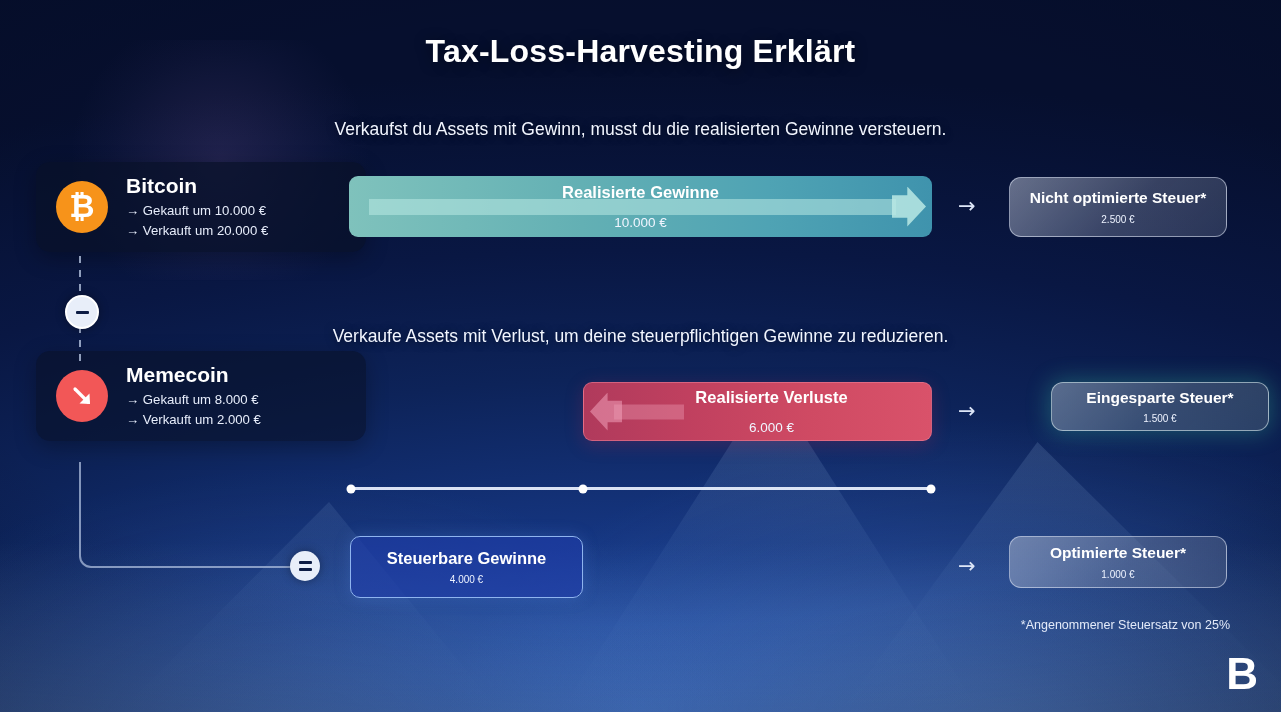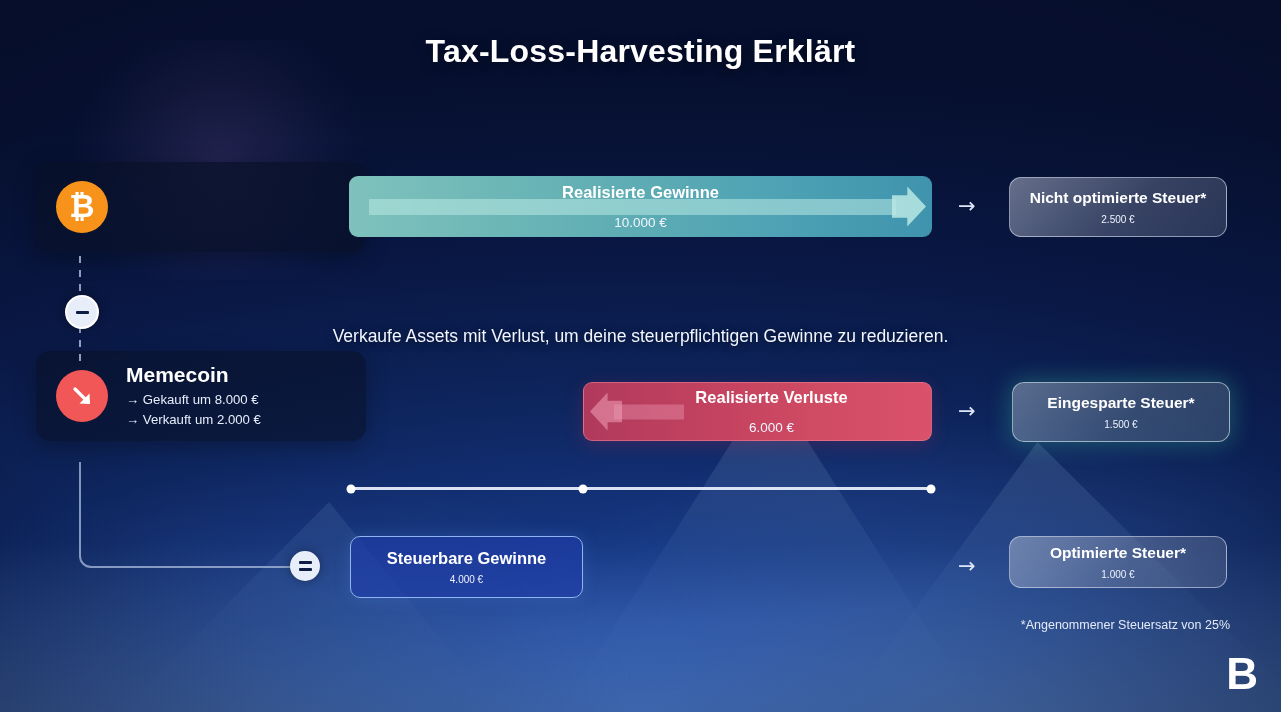--- a/index.html
+++ b/index.html
@@ -160,21 +160,21 @@
   }
   .result-title { font-size: 15.5px; font-weight: 700; line-height: 1.2; }
   .result-value { font-size: 10px; font-weight: 400; color: #eef3ff; margin-top: 6px; }
 
   .box-untaxed {
     left: 1009px; top: 177px; width: 218px; height: 60px;
     background: linear-gradient(135deg, rgba(196,204,221,0.50) 0%, rgba(150,160,184,0.34) 55%, rgba(120,131,158,0.30) 100%);
     border: 1px solid rgba(222,230,245,0.55);
   }
   .box-saved {
-    left: 1012px; top: 382px; width: 218px; height: 60px;
+    left: 1051px; top: 382px; width: 218px; height: 49px;
     background: linear-gradient(135deg, rgba(182,200,214,0.46) 0%, rgba(140,166,176,0.32) 55%, rgba(116,146,156,0.30) 100%);
     border: 1px solid rgba(214,235,236,0.60);
     box-shadow: 0 0 22px 3px rgba(60,200,160,0.30);
   }
   .box-optimized {
     left: 1009px; top: 536px; width: 218px; height: 52px;
     background: linear-gradient(135deg, rgba(196,204,221,0.46) 0%, rgba(150,160,184,0.32) 55%, rgba(120,131,158,0.28) 100%);
     border: 1px solid rgba(222,230,245,0.55);
   }
   .box-taxable {
@@ -273,25 +273,31 @@
   <div class="bg-mountains"></div>
   <div class="bg-peak peak-c"></div>
   <div class="bg-peak peak-a"></div>
   <div class="bg-peak peak-b"></div>
   <div class="bg-haze"></div>
   <div class="bg-glow-l"></div>
   <div class="bg-vignette"></div>
 
   <div class="title">Tax-Loss-Harvesting Erklärt</div>
 
+  <div class="subtitle subtitle-1">Verkaufst du Assets mit Gewinn, musst du die realisierten Gewinne versteuern.</div>
   <div class="subtitle subtitle-2">Verkaufe Assets mit Verlust, um deine steuerpflichtigen Gewinne zu reduzieren.</div>
 
   <div class="asset-card card-btc">
     <div class="asset-icon icon-btc">
       <span class="glyph">₿</span>
+    </div>
+    <div class="asset-text">
+      <div class="asset-name">Bitcoin</div>
+      <div class="asset-line">→ Gekauft um 10.000 €</div>
+      <div class="asset-line">→ Verkauft um 20.000 €</div>
     </div>
   </div>
 
   <div class="asset-card card-meme">
     <div class="asset-icon icon-meme">
       <svg width="30" height="30" viewBox="0 0 30 30" aria-hidden="true">
         <line x1="8" y1="8" x2="21" y2="21" stroke="#ffffff" stroke-width="3.2" stroke-linecap="round"></line>
         <polygon points="23,23 12.5,22.5 22.5,12.5" fill="#ffffff"></polygon>
       </svg>
     </div>

